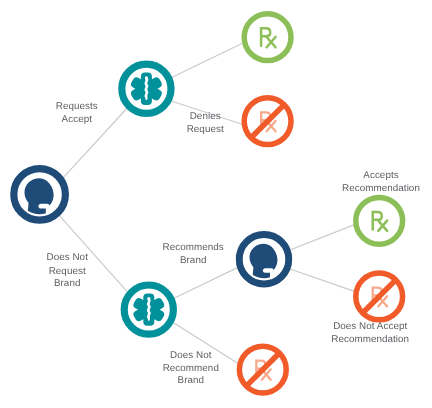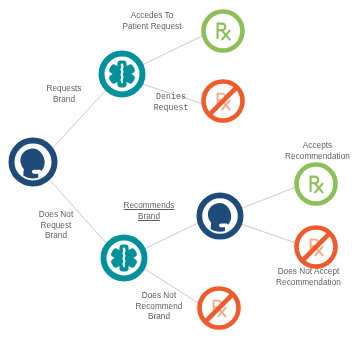--- a/index.html
+++ b/index.html
@@ -161,39 +161,37 @@
       <circle cx="23" cy="23" r="19.5" fill="none" stroke="#F15A29" stroke-width="4.6"></circle>
       <g fill="none" stroke="#F7A98A" stroke-width="1.9" stroke-linecap="round">
         <path d="M17.6 30.2 L17.6 15.6 L21.6 15.6 C24 15.6 25.2 17 25.2 18.9 C25.2 20.8 24 22.2 21.6 22.2 L17.6 22.2"></path>
         <path d="M22.2 22.8 L29.6 31.4"></path>
         <path d="M29.6 22.8 L22.2 31.4"></path>
       </g>
       <line x1="9.2" y1="36.8" x2="36.8" y2="9.2" stroke="#F15A29" stroke-width="4.6" stroke-linecap="butt"></line>
     </svg>
   </div>
 
-  <div class="label" style="left:106px; top:11px; width:92px;">Accedes To
-Patient Request</div>
 
-  <div class="label" style="left:144px; top:92px; width:54px;font-family:Liberation Mono, monospace;">Denies
+  <div class="label" style="left:144px; top:92px; width:54px;">Denies
 Request</div>
 
   <div class="label" style="left:33px; top:84px; width:62px;">Requests
-Brand</div>
+Accept</div>
 
   <div class="label" style="left:25px; top:210px; width:62px;">Does Not
 Request
 Brand</div>
 
   <div class="label" style="left:275px; top:141px; width:85px;">Accepts
 Recommendation</div>
 
   <div class="label" style="left:264px; top:267px; width:89px;">Does Not Accept
 Recommendation</div>
 
-  <div class="label" style="left:116px; top:201px; width:66px;text-decoration:underline;">Recommends
+  <div class="label" style="left:128px; top:201px; width:66px;">Recommends
 Brand</div>
 
   <div class="label" style="left:126px; top:291px; width:66px;">Does Not
 Recommend
 Brand</div>
 
 </div>
 
 </body></html>

